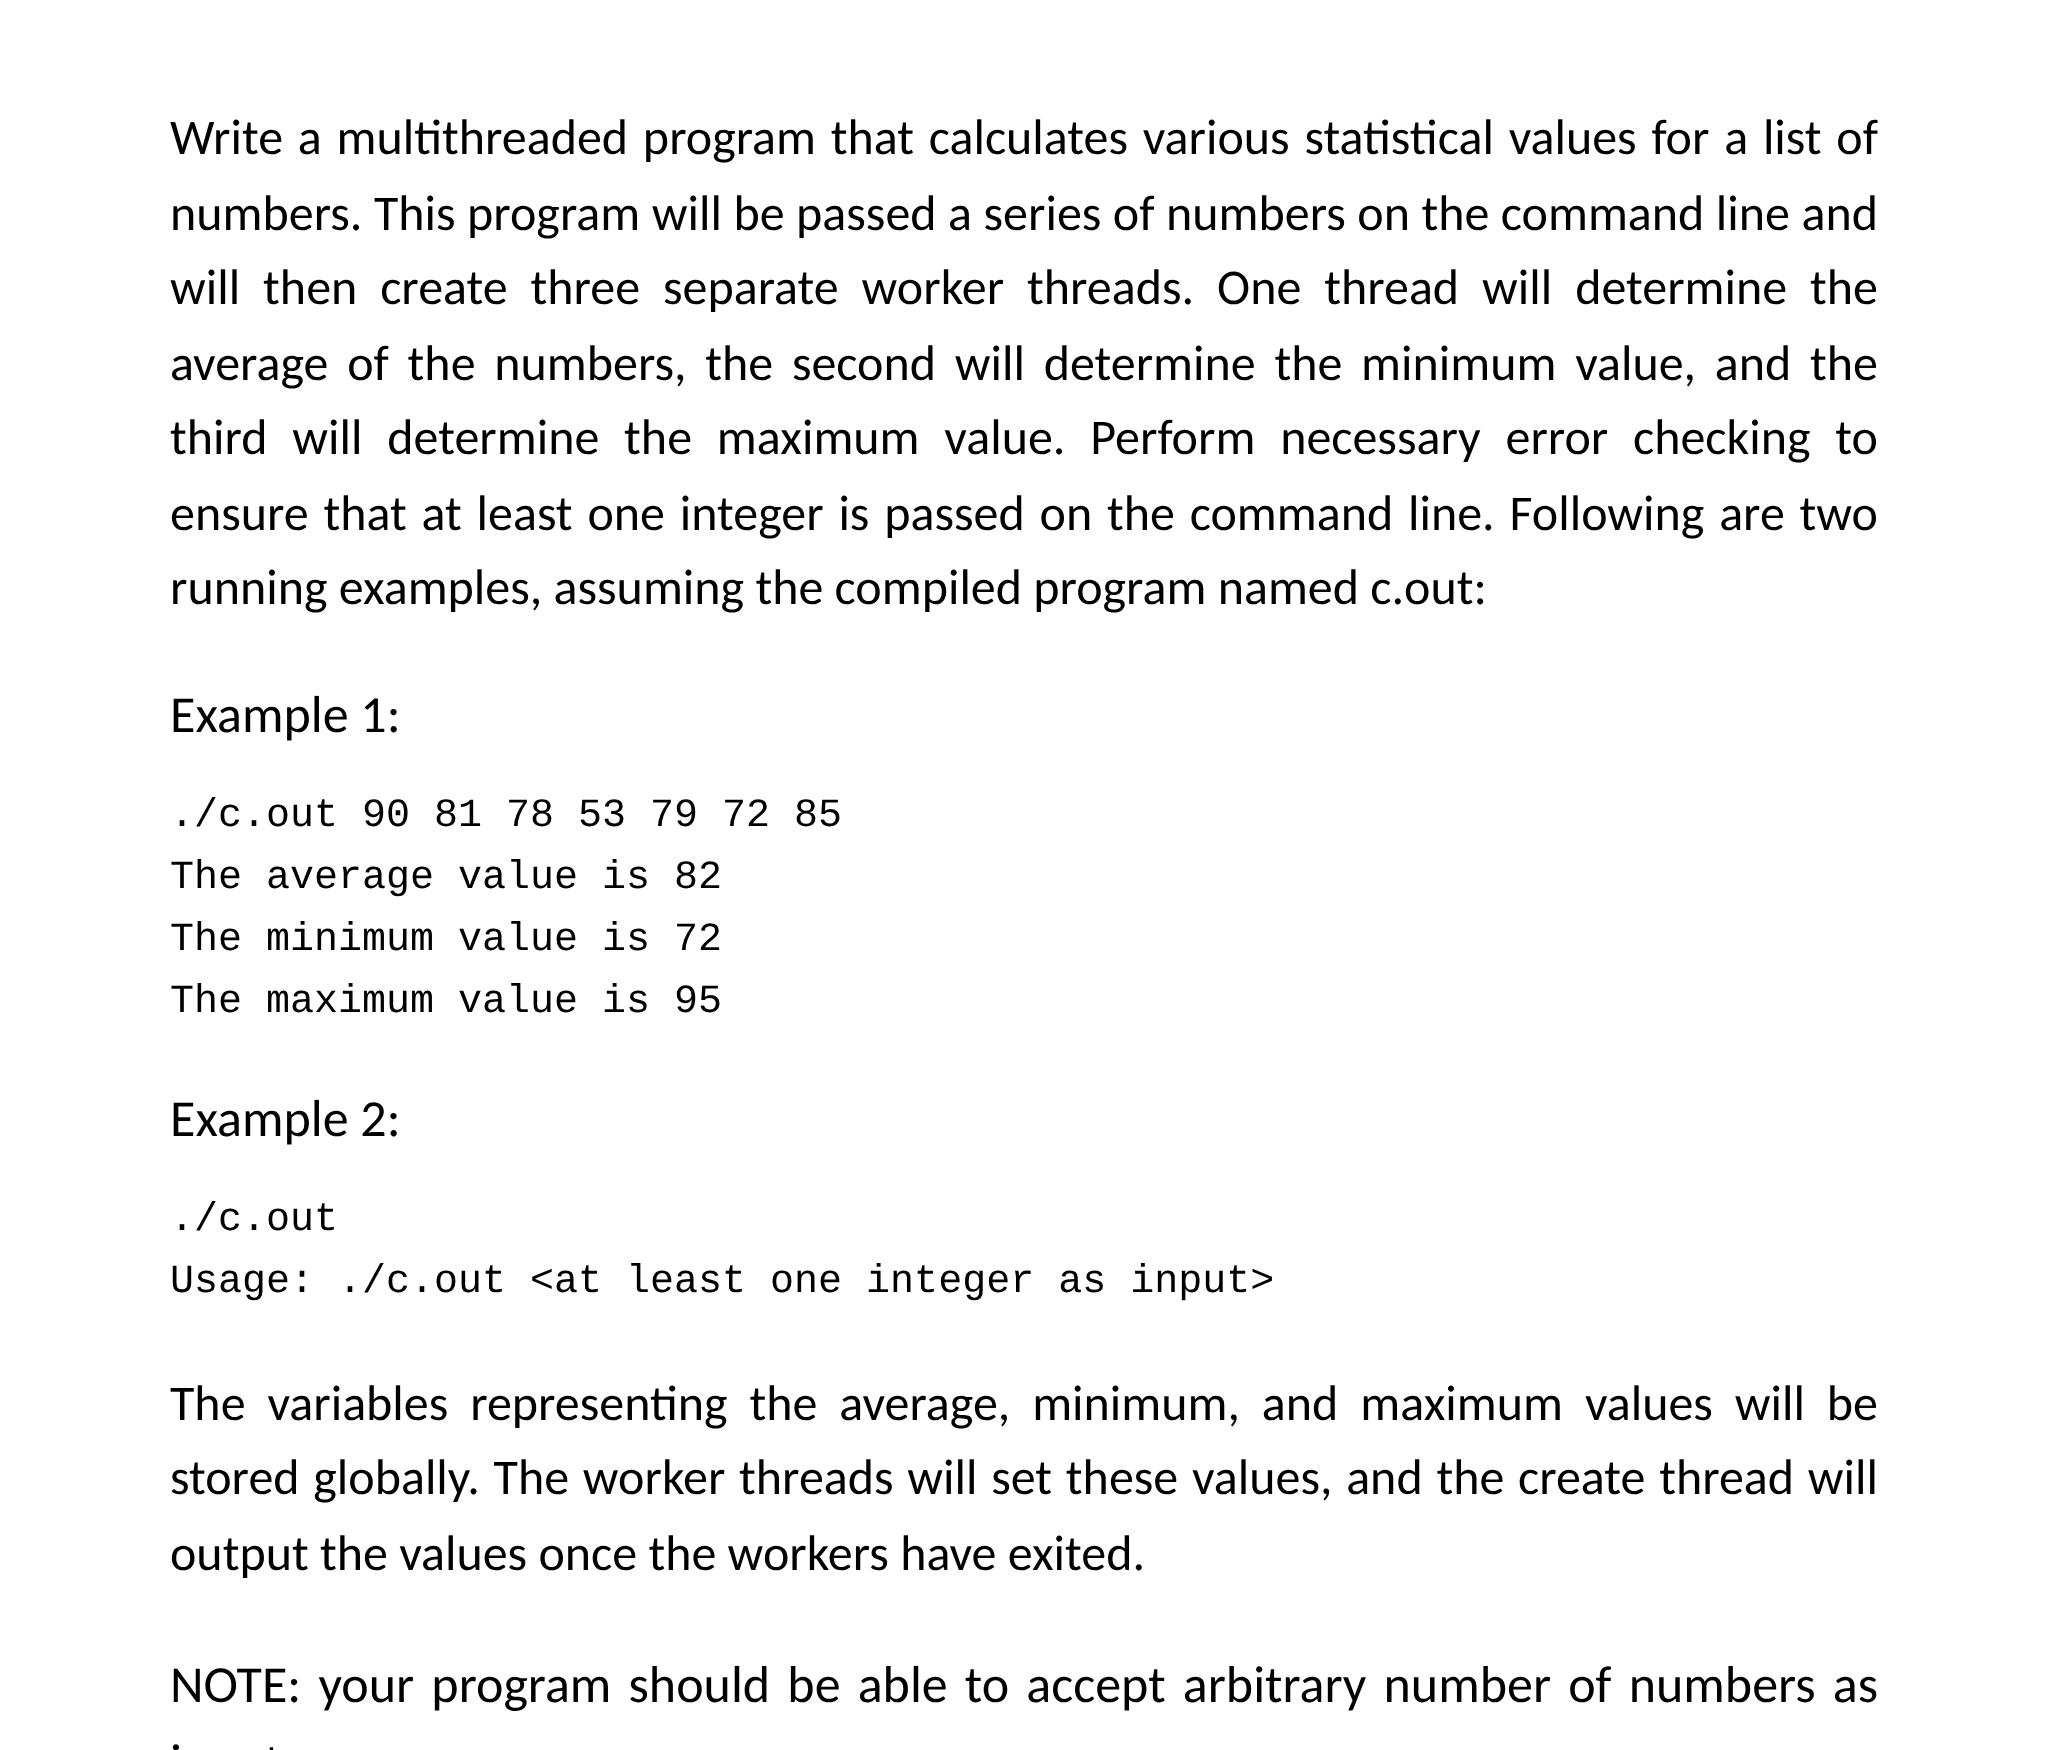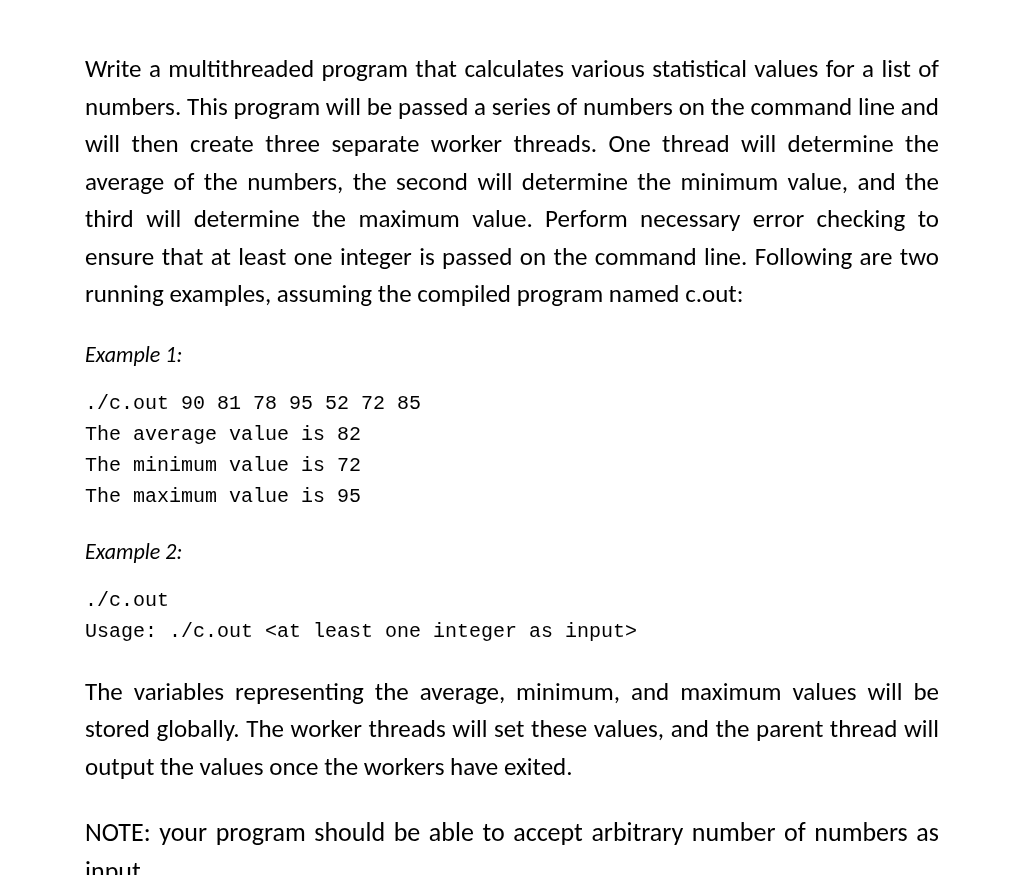--- a/index.html
+++ b/index.html
@@ -15,25 +15,24 @@
       font-family: Calibri, 'Segoe UI', Arial, sans-serif;
       color: #000000;
     }
     .body-text {
       font-size: 25px;
       line-height: 1.5;
       text-align: justify;
       margin-bottom: 28px;
     }
     .section-label {
-      font-size: 22px;
+      font-size: 26px;
       font-weight: 400;
       margin-bottom: 20px;
       margin-top: 14px;
-      font-style: italic;
     }
     .code-block {
       font-family: 'Courier New', Courier, monospace;
       font-size: 20px;
       line-height: 1.55;
       margin-bottom: 26px;
       white-space: pre-wrap;
     }
     .note-text {
       font-size: 26px;
@@ -41,25 +40,25 @@
       text-align: justify;
     }
   </style>
 </head>
 <body>
 
 <div class="body-text">Write a multithreaded program that calculates various statistical values for a list of numbers. This program will be passed a series of numbers on the command line and will then create three separate worker threads. One thread will determine the average of the numbers, the second will determine the minimum value, and the third will determine the maximum value. Perform necessary error checking to ensure that at least one integer is passed on the command line. Following are two running examples, assuming the compiled program named c.out:</div>
 
 <div class="section-label">Example 1:</div>
 
-<div class="code-block">./c.out 90 81 78 95 52 72 85
+<div class="code-block">./c.out 90 81 78 53 79 72 85
 The average value is 82
 The minimum value is 72
 The maximum value is 95</div>
 
 <div class="section-label">Example 2:</div>
 
 <div class="code-block">./c.out
 Usage: ./c.out &lt;at least one integer as input&gt;</div>
 
-<div class="body-text">The variables representing the average, minimum, and maximum values will be stored globally. The worker threads will set these values, and the parent thread will output the values once the workers have exited.</div>
+<div class="body-text">The variables representing the average, minimum, and maximum values will be stored globally. The worker threads will set these values, and the create thread will output the values once the workers have exited.</div>
 
 <div class="note-text">NOTE: your program should be able to accept arbitrary number of numbers as input.</div>
 
 </body></html>

